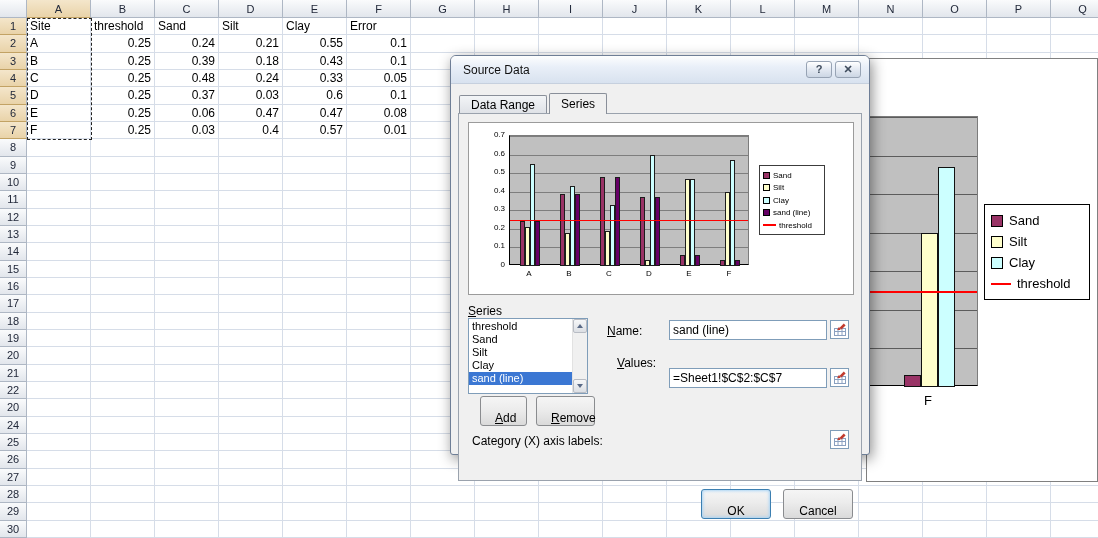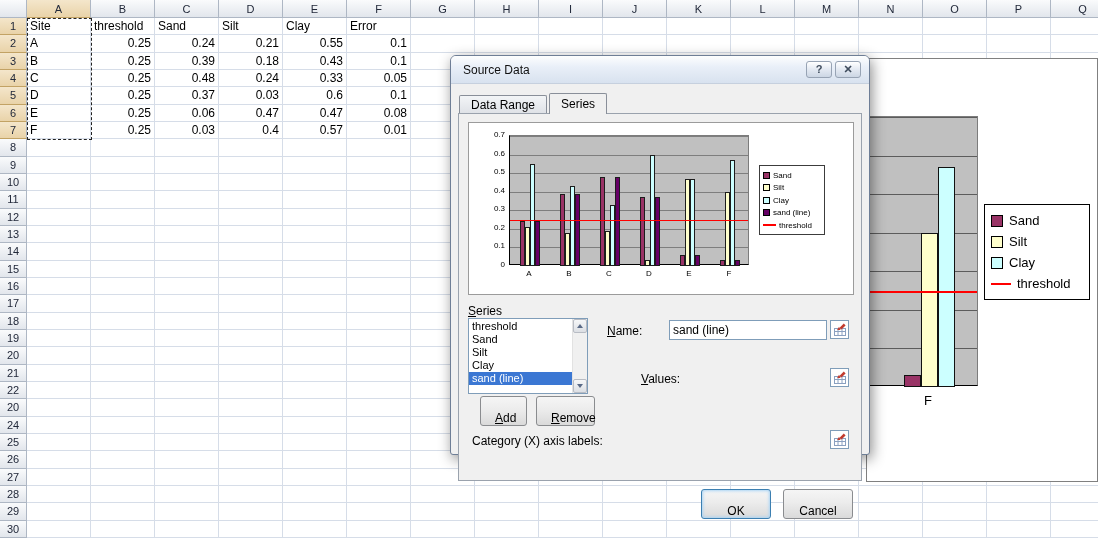--- a/index.html
+++ b/index.html
@@ -96,21 +96,21 @@
 
   .btn{position:absolute;font:12px "Liberation Sans",sans-serif;color:#000;
     background:linear-gradient(180deg,#f5f5f5,#ececec 45%,#dadada);
     border:1px solid #8a8c8f;border-radius:3px;padding:14px;cursor:default;}
   .blk{display:block;width:100%;text-align:center;}
   .ul::first-letter{text-decoration:underline;}
   #addbtn{left:21px;top:282px;width:47px;height:20px;}
   #removebtn{left:77px;top:282px;width:59px;height:20px;}
 
   #namelabel{left:148px;top:210px;}
-  #valueslabel{left:158px;top:258px;margin-left:24px;}
+  #valueslabel{left:158px;top:242px;}
   #catlabel{left:13px;top:320px;}
   .txt{position:absolute;height:20px;border:1px solid #7f9db9;background:#fff;
     font:12px "Liberation Sans",sans-serif;padding:0 3px;color:#000;}
   #nameinput{left:210px;top:206px;width:158px;}
   #valuesinput{left:210px;top:254px;width:158px;}
   #catinput{left:189px;top:316px;width:179px;}
   .picker{position:absolute;width:19px;height:19px;border:1px solid #7f9db9;background:#fff;
     display:flex;align-items:center;justify-content:center;padding:0;}
   #namepicker{left:371px;top:206px;}
   #valuespicker{left:371px;top:254px;}
@@ -846,20 +846,21 @@
           <rect x="1.5" y="5.5" width="11" height="7" fill="#fff" stroke="#8aa0c0"></rect>
           <line x1="1.5" y1="8.5" x2="12.5" y2="8.5" stroke="#8aa0c0"></line>
           <line x1="5" y1="5.5" x2="5" y2="12.5" stroke="#8aa0c0"></line>
           <line x1="9" y1="5.5" x2="9" y2="12.5" stroke="#8aa0c0"></line>
           <path d="M10.8 0.6 L12.6 2.4 L8.4 6.6 L6.6 4.8 Z" fill="#c23b2e"></path>
           <path d="M6 3.8 L7.6 7 L4.2 7 Z" fill="#c23b2e"></path>
         </svg>
       </span>
 
       <span class="flabel ul" id="valueslabel">Values:</span>
+      <input class="txt" id="valuesinput" value="=Sheet1!$C$2:$C$7" style="">
       <span class="picker" id="valuespicker">
         <svg width="14" height="14" viewBox="0 0 14 14">
           <rect x="1.5" y="5.5" width="11" height="7" fill="#fff" stroke="#8aa0c0"></rect>
           <line x1="1.5" y1="8.5" x2="12.5" y2="8.5" stroke="#8aa0c0"></line>
           <line x1="5" y1="5.5" x2="5" y2="12.5" stroke="#8aa0c0"></line>
           <line x1="9" y1="5.5" x2="9" y2="12.5" stroke="#8aa0c0"></line>
           <path d="M10.8 0.6 L12.6 2.4 L8.4 6.6 L6.6 4.8 Z" fill="#c23b2e"></path>
           <path d="M6 3.8 L7.6 7 L4.2 7 Z" fill="#c23b2e"></path>
         </svg>
       </span>

